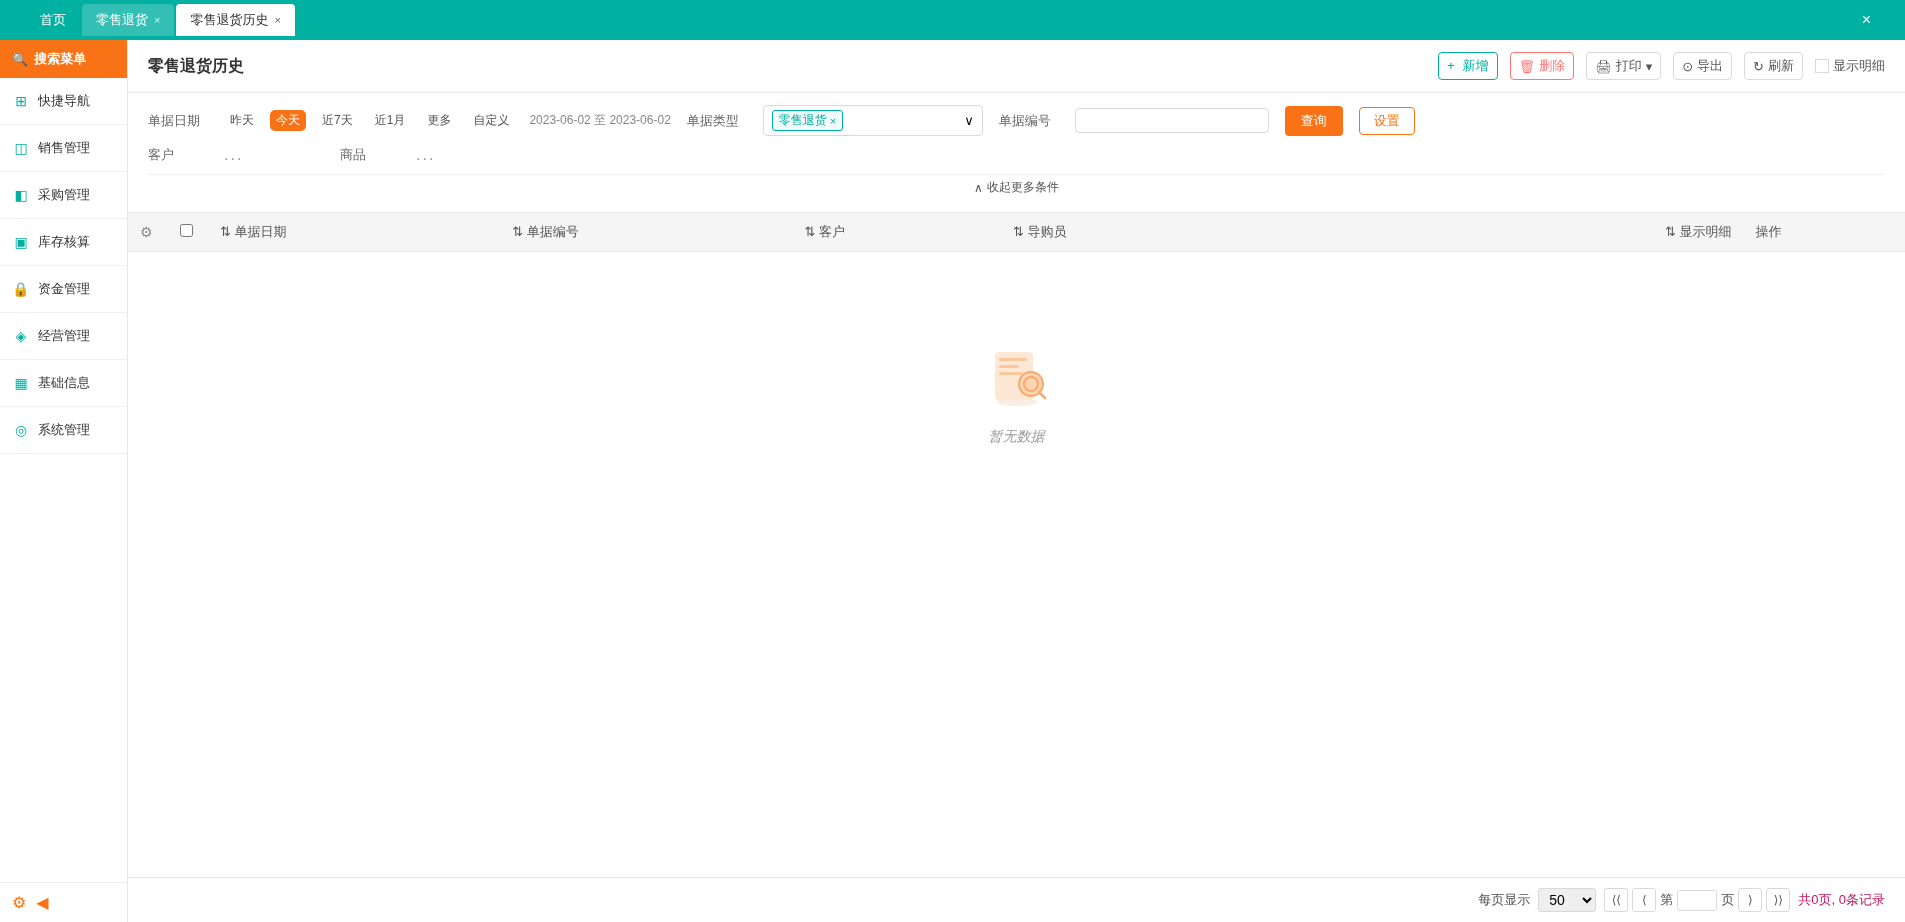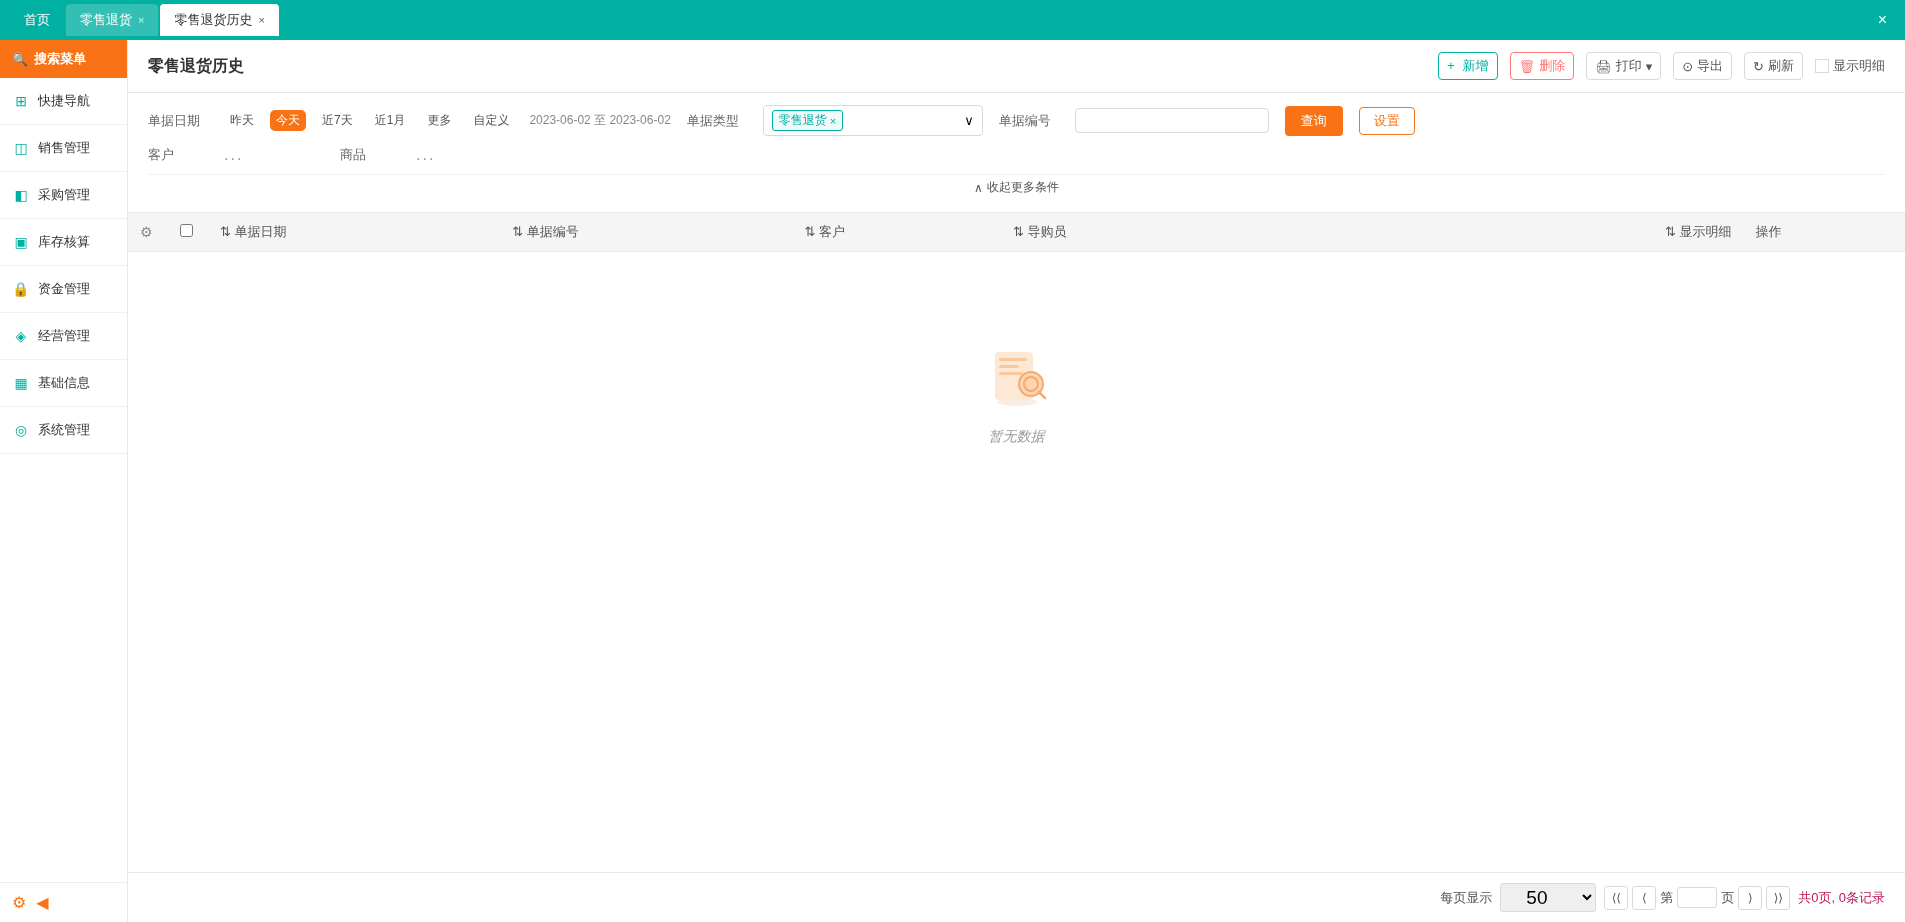--- a/index.html
+++ b/index.html
@@ -1,19 +1,19 @@
 <!DOCTYPE html>
 <html><head>
   <meta charset="utf-8">
   <style>
     * { box-sizing: border-box; margin: 0; padding: 0; }
     body { font-family: 'Microsoft YaHei', Arial, sans-serif; font-size: 13px; background: #f5f5f5; display: flex; flex-direction: column; height: 922px; overflow: hidden; }
 
     
-    .top-bar { background: #00b0a0; display: flex; align-items: center; height: 40px; padding: 0 10px; flex-shrink: 0; }
+    .top-bar { background: #00b0a0; display: flex; align-items: center; height: 40px; padding: 0 26px; flex-shrink: 0; }
     .top-bar-tabs { display: flex; align-items: center; flex: 1; gap: 2px; }
     .tab { display: flex; align-items: center; padding: 6px 14px; border-radius: 4px 4px 0 0; font-size: 13px; color: #fff; cursor: pointer; gap: 6px; height: 32px; }
     .tab.home { background: transparent; }
     .tab.active { background: #fff; color: #333; border-radius: 4px 4px 0 0; }
     .tab.inactive { background: rgba(255,255,255,0.2); color: #fff; }
     .tab .close-icon { font-size: 11px; color: #666; cursor: pointer; }
     .tab.inactive .close-icon { color: rgba(255,255,255,0.8); }
     .top-bar-right { color: #fff; font-size: 16px; cursor: pointer; padding: 4px 8px; }
 
     
@@ -68,21 +68,21 @@
     .gear-btn { background: none; border: none; cursor: pointer; color: #888; font-size: 14px; }
 
     
     .empty-state { display: flex; flex-direction: column; align-items: center; justify-content: center; padding: 80px 0; }
     .empty-icon { width: 80px; height: 80px; margin-bottom: 16px; }
     .empty-text { color: #999; font-size: 14px; font-style: italic; }
 
     
     .pagination { background: #fff; border-top: 1px solid #e8e8e8; padding: 10px 20px; display: flex; align-items: center; justify-content: flex-end; gap: 8px; flex-shrink: 0; }
     .page-info { color: #555; font-size: 13px; }
-    .page-select { border: 1px solid #d9d9d9; border-radius: 3px; padding: 2px 21px; font-size: 19px; }
+    .page-select { border: 1px solid #d9d9d9; border-radius: 3px; padding: 2px 6px; font-size: 14px; }
     .page-nav { display: flex; align-items: center; gap: 4px; }
     .page-nav-btn { width: 24px; height: 24px; display: flex; align-items: center; justify-content: center; border: 1px solid #d9d9d9; border-radius: 3px; cursor: pointer; color: #555; font-size: 12px; background: #fff; }
     .page-input { width: 40px; border: 1px solid #d9d9d9; border-radius: 3px; padding: 2px 4px; text-align: center; font-size: 13px; }
     .page-total { color: #be185d; font-size: 13px; }
   </style>
 </head>
 <body>
 
 <div class="top-bar">
   <div class="top-bar-tabs">

